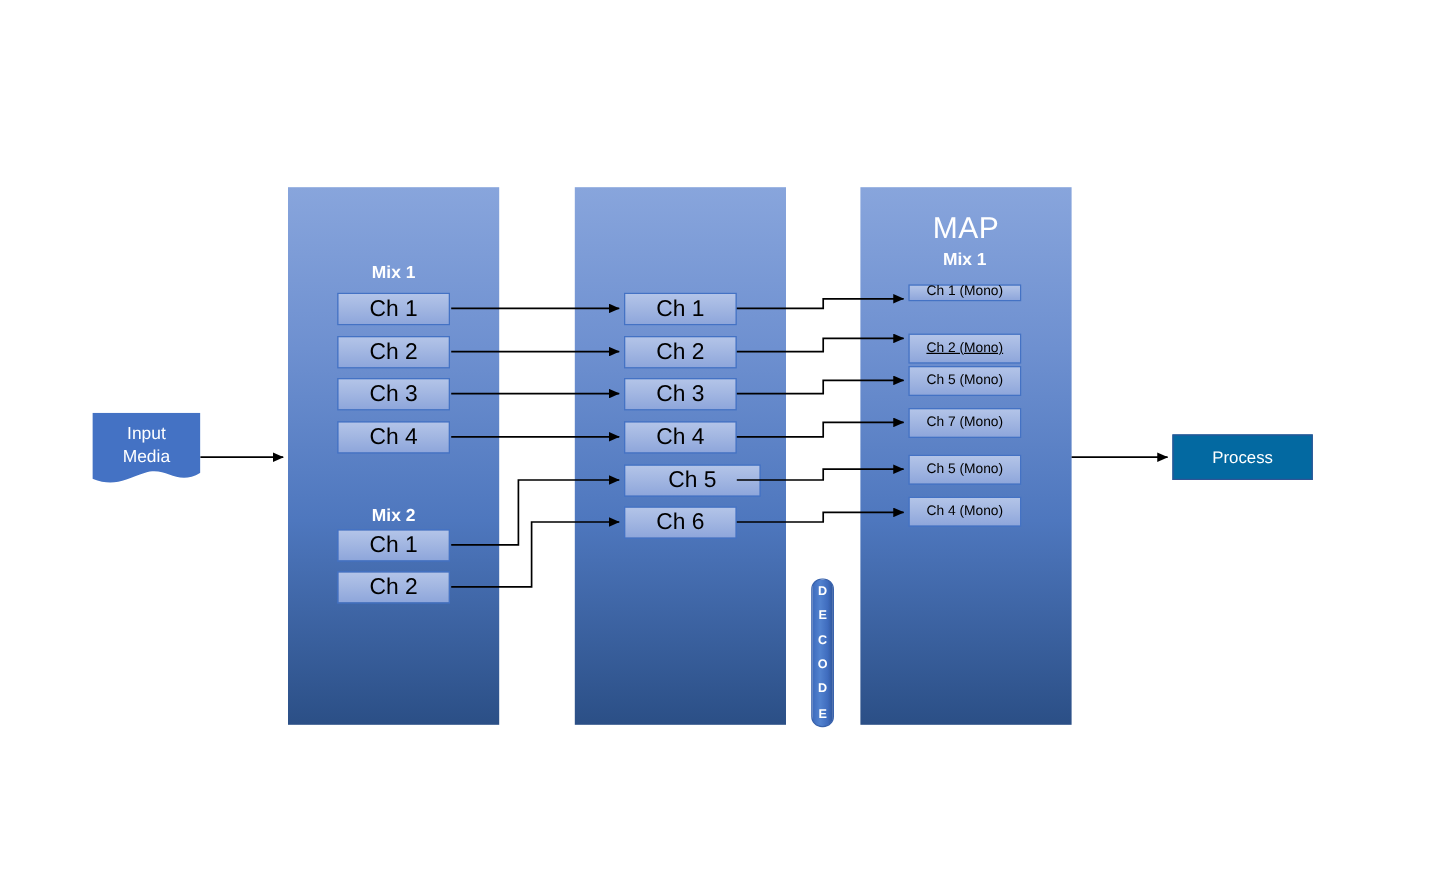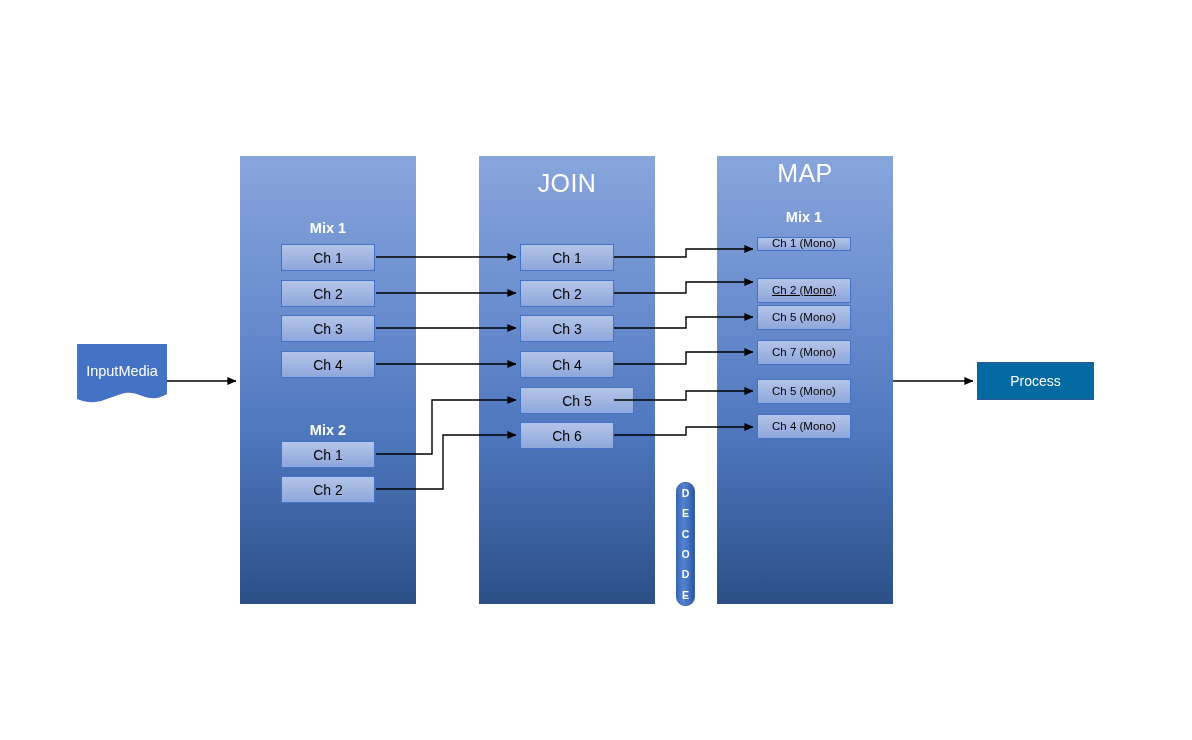--- a/index.html
+++ b/index.html
@@ -48,21 +48,21 @@
   
   .chip {
     position: absolute;
     box-sizing: border-box;
     border: 1px solid #4472C4;
     background: linear-gradient(to bottom, #B3C4E8 0%, #A3B7E2 45%, #8EA6DB 100%);
     color: #000000;
     display: flex;
     align-items: center;
     justify-content: center;
-    font-size: 14px;
+    font-size: 19px;
     line-height: 1;
     text-align: center;
   }
   .chip.small {
     font-size: 11.5px;
   }
 
   
   #wires {
     position: absolute;
@@ -77,21 +77,21 @@
   .wave-node {
     position: absolute;
   }
   .wave-node .wave-label {
     position: absolute;
     left: 0;
     top: 0;
     width: 100%;
     height: 100%;
     display: flex;
-    flex-direction: row;
+    flex-direction: column;
     align-items: center;
     justify-content: center;
     color: #ffffff;
     font-size: 14.5px;
     line-height: 1.32;
     padding-bottom: 6px;
     box-sizing: border-box;
   }
 
   
@@ -128,22 +128,21 @@
 </style>
 </head>
 <body>
 
 <div id="canvas">
 
   <div class="stage-col" style="left:240px; top:156px; width:176px; height:448px;"></div>
   <div class="stage-col" style="left:479px; top:156px; width:176px; height:448px;"></div>
   <div class="stage-col" style="left:717px; top:156px; width:176px; height:448px;"></div>
 
-  <div class="stage-title" style="left:479px; top:171px; width:176px;">JOIN</div>
-  <div class="stage-title" style="left:717px; top:161px; width:176px;">MAP</div>
+  <div class="stage-title" style="left:717px; top:178px; width:176px;">MAP</div>
 
   <div class="mix-label" style="left:281px; top:221px; width:94px;">Mix 1</div>
   <div class="mix-label" style="left:281px; top:411px; width:94px;margin-top:12px;">Mix 2</div>
   <div class="mix-label" style="left:757px; top:210px; width:94px;">Mix 1</div>
 
   <div class="chip" style="left:281px; top:244px; width:94px; height:27px;">Ch 1</div>
   <div class="chip" style="left:281px; top:280px; width:94px; height:27px;">Ch 2</div>
   <div class="chip" style="left:281px; top:315px; width:94px; height:27px;">Ch 3</div>
   <div class="chip" style="left:281px; top:351px; width:94px; height:27px;">Ch 4</div>
   <div class="chip" style="left:281px; top:441px; width:94px; height:27px;">Ch 1</div>

